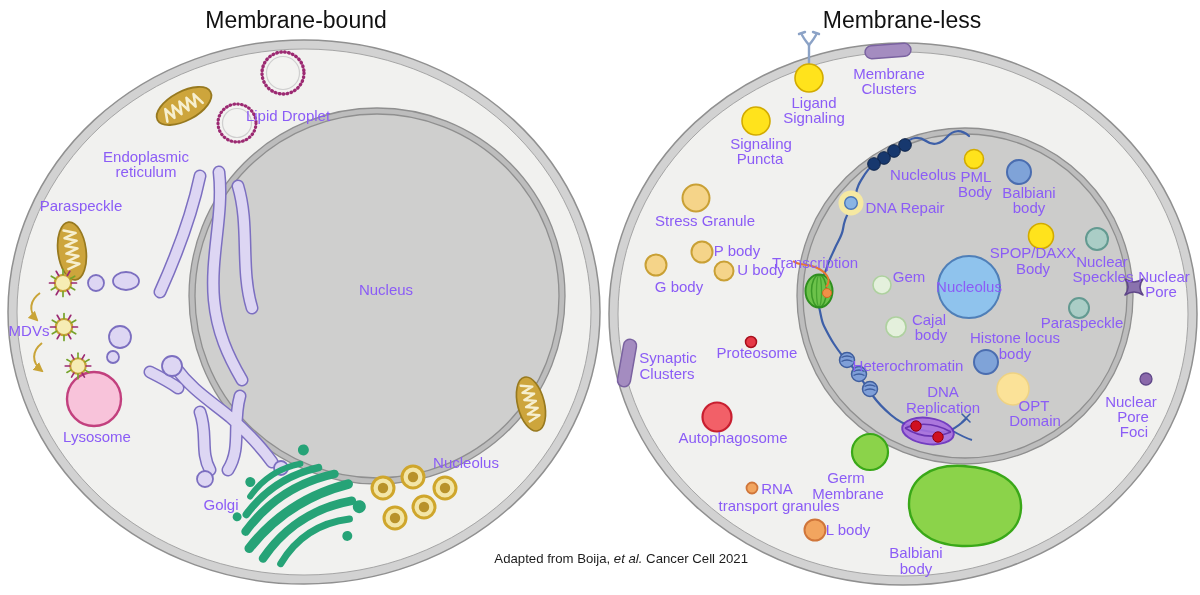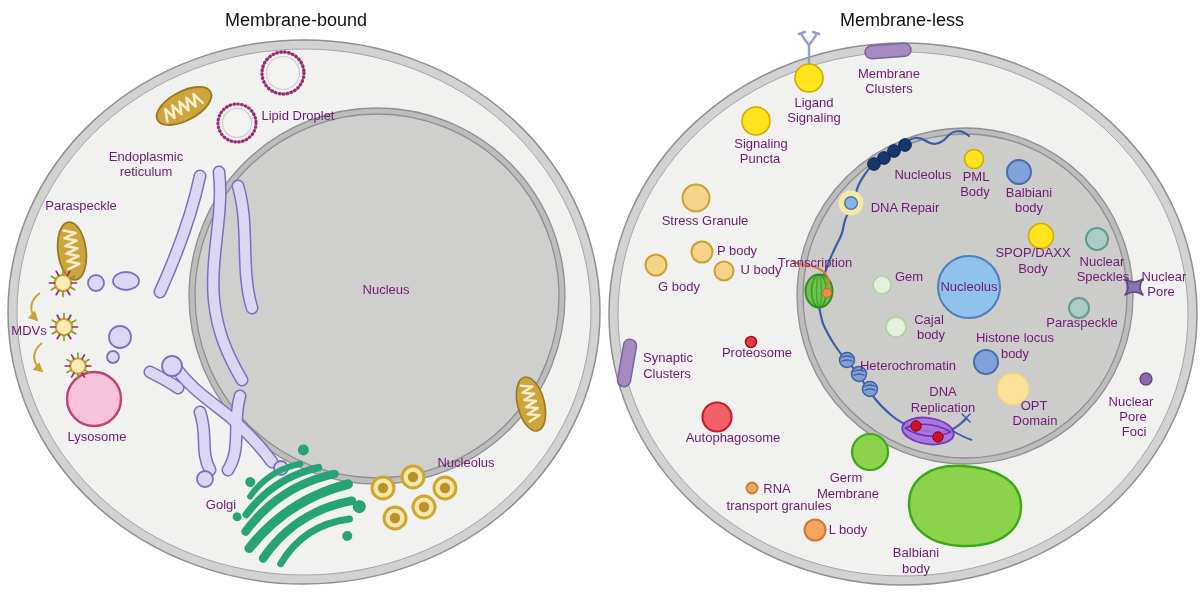--- a/index.html
+++ b/index.html
@@ -1,21 +1,21 @@
 <!DOCTYPE html>
 <html><head>
 <meta charset="utf-8">
 <style>
   html,body{margin:0;padding:0;background:#fff}
   #stage{position:relative;width:1200px;height:595px;background:#ffffff;
          font-family:"Liberation Sans",sans-serif;overflow:hidden}
   #art{position:absolute;left:0;top:0}
-  .lbl{position:absolute;transform:translate(-50%,-50%);font-size:13px;line-height:14px;
-       color:#701a75;white-space:nowrap;text-align:center}
-  .lbl.big{font-size:18px;color:#111}
+  .lbl{position:absolute;transform:translate(-50%,-50%);font-size:15px;line-height:14px;
+       color:#8b5cf6;white-space:nowrap;text-align:center}
+  .lbl.big{font-size:23px;color:#111}
   .cite{position:absolute;left:408px;top:551px;width:340px;text-align:right;
         font-size:13.2px;line-height:15.5px;color:#1c1c1c}
   .cite .it{font-style:italic}
 </style>
 </head>
 <body>
 
 <div id="stage">
 
 <svg id="art" width="1200" height="595" viewBox="0 0 1200 595">
@@ -228,21 +228,21 @@
     <circle cx="752" cy="488" r="5.5" fill="#f2a55f" stroke="#d0763a" stroke-width="1.8"></circle>
     <circle cx="815" cy="530" r="10.5" fill="#f2a55f" stroke="#d0763a" stroke-width="2"></circle>
     <circle cx="870" cy="452" r="18" fill="#8bd34a" stroke="#3aa818" stroke-width="2.2"></circle>
     <path d="M909,504 C909,480 929,464 963,466 C997,468 1020,481 1021,505 C1022,530 1000,547 962,546 C929,545 909,528 909,504 Z" fill="#8bd34a" stroke="#3aa818" stroke-width="2.4"></path>
   </g>
 </svg>
 
 <div class="lbl big" style="left:296px;top:20px">Membrane-bound</div>
 <div class="lbl big" style="left:902px;top:20px">Membrane-less</div>
 
-<div class="lbl" style="left:298px;top:116px">Lipid Droplet</div>
+<div class="lbl" style="left:288px;top:116px">Lipid Droplet</div>
 <div class="lbl" style="left:146px;top:157px">Endoplasmic</div>
 <div class="lbl" style="left:146px;top:172px">reticulum</div>
 <div class="lbl" style="left:81px;top:206px">Paraspeckle</div>
 <div class="lbl" style="left:29px;top:331px">MDVs</div>
 <div class="lbl" style="left:97px;top:437px">Lysosome</div>
 <div class="lbl" style="left:221px;top:505px">Golgi</div>
 <div class="lbl" style="left:386px;top:290px">Nucleus</div>
 <div class="lbl" style="left:466px;top:463px">Nucleolus</div>
 
 <div class="lbl" style="left:814px;top:103px">Ligand</div>
@@ -290,15 +290,16 @@
 <div class="lbl" style="left:1082px;top:323px">Paraspeckle</div>
 <div class="lbl" style="left:1015px;top:338px">Histone locus</div>
 <div class="lbl" style="left:1015px;top:354px">body</div>
 <div class="lbl" style="left:908px;top:366px">Heterochromatin</div>
 <div class="lbl" style="left:943px;top:392px">DNA</div>
 <div class="lbl" style="left:943px;top:408px">Replication</div>
 <div class="lbl" style="left:1034px;top:406px">OPT</div>
 <div class="lbl" style="left:1035px;top:421px">Domain</div>
 
 <div class="cite">
+  <div><span>Adapted from Boija, </span><span class="it">et al.</span><span> Cancer Cell 2021</span></div>
 </div>
 
 </div>
 
 </body></html>

